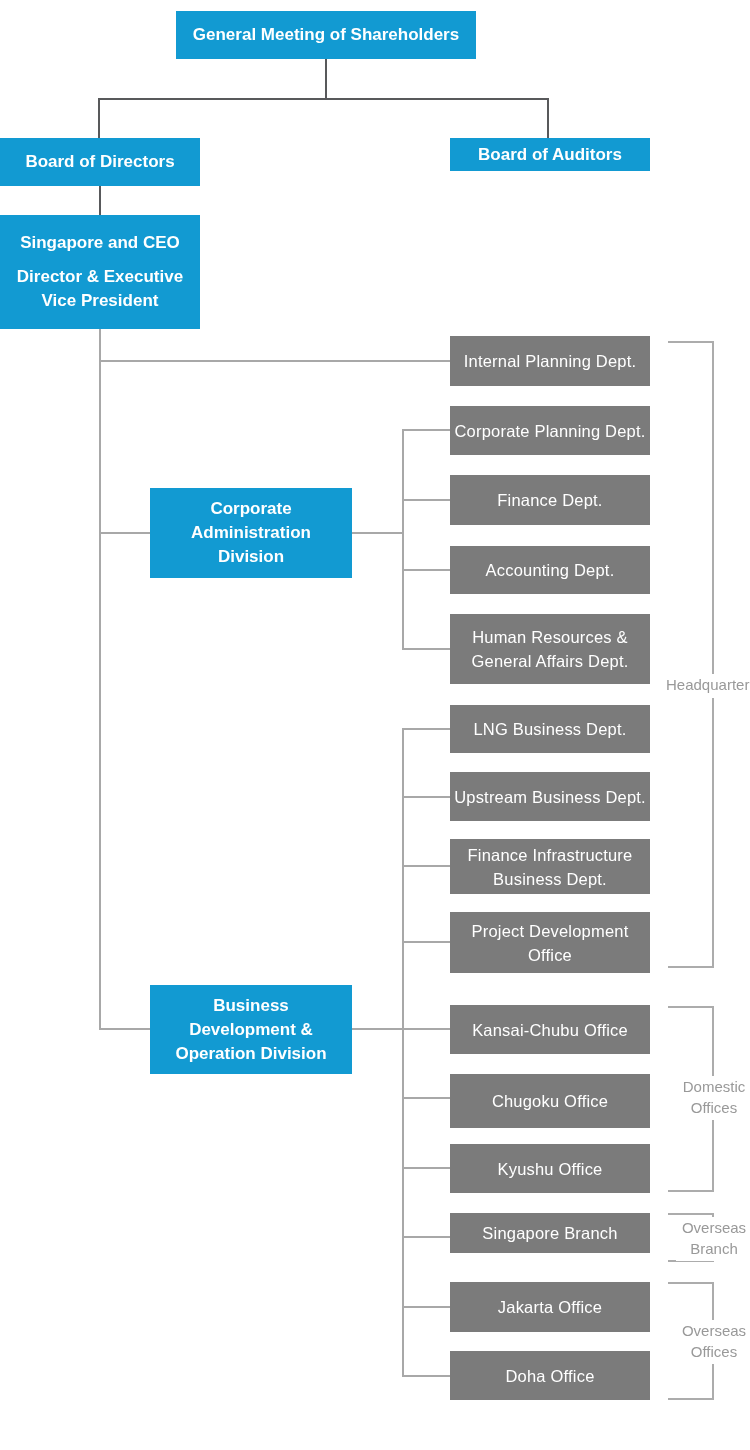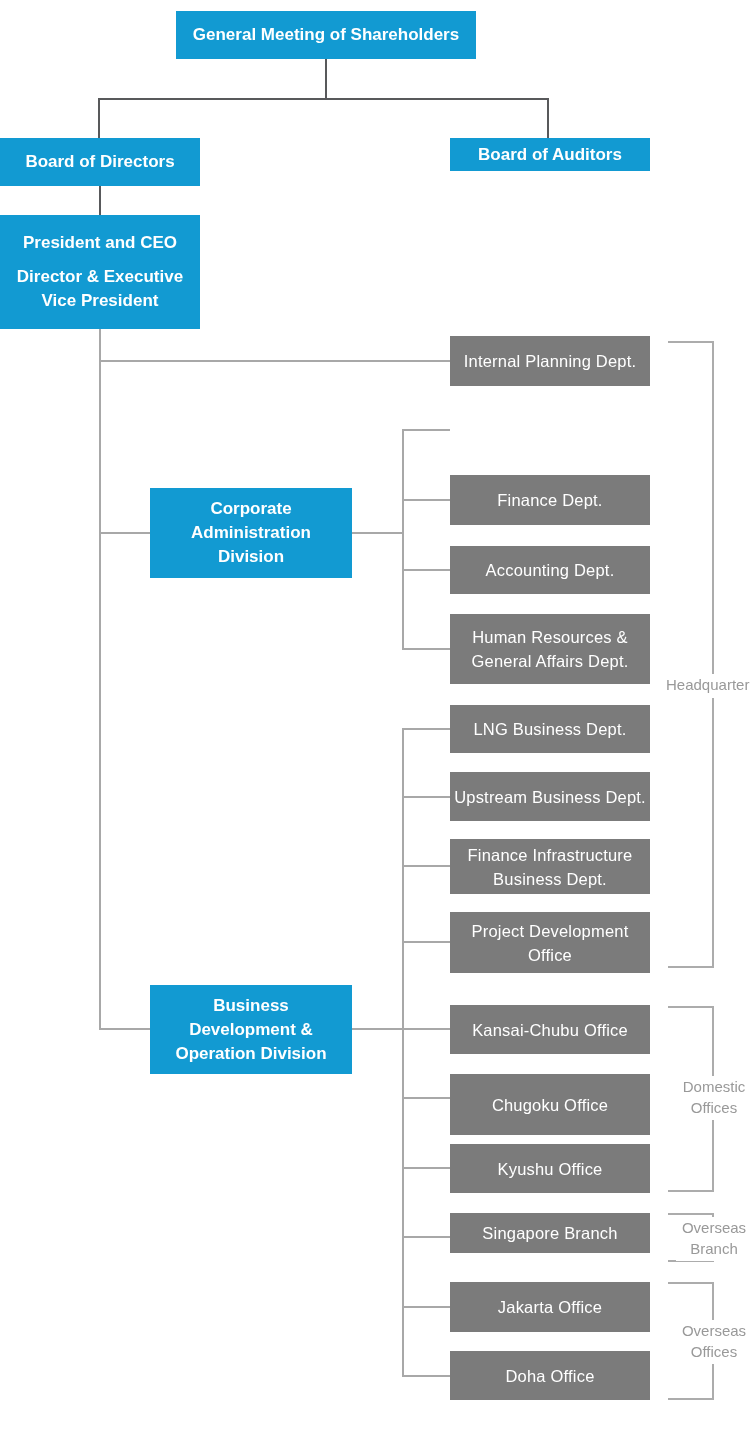--- a/index.html
+++ b/index.html
@@ -81,41 +81,44 @@
 
   <div class="node blue" style="left:0px;top:138px;width:200px;height:48px">
     <span>Board of Directors</span>
   </div>
 
   <div class="node blue" style="left:450px;top:138px;width:200px;height:33px">
     <span>Board of Auditors</span>
   </div>
 
   <div class="node blue" style="left:0px;top:215px;width:200px;height:114px">
-    <span>President and CEO</span>
+    <span>Singapore and CEO</span>
     <span class="president-gap">Director &amp; Executive</span>
     <span>Vice President</span>
   </div>
 
   <div class="node blue" style="left:150px;top:488px;width:202px;height:90px">
     <span>Corporate</span>
     <span>Administration</span>
     <span>Division</span>
   </div>
 
   <div class="node blue" style="left:150px;top:985px;width:202px;height:89px">
     <span>Business</span>
     <span>Development &amp;</span>
     <span>Operation Division</span>
   </div>
 
   <div class="node gray" style="left:450px;top:336px;width:200px;height:50px">
     <span>Internal Planning Dept.</span>
   </div>
 
+  <div class="node gray" style="left:450px;top:406px;width:200px;height:49px">
+    <span>Corporate Planning Dept.</span>
+  </div>
 
   <div class="node gray" style="left:450px;top:475px;width:200px;height:50px">
     <span>Finance Dept.</span>
   </div>
 
   <div class="node gray" style="left:450px;top:546px;width:200px;height:48px">
     <span>Accounting Dept.</span>
   </div>
 
   <div class="node gray" style="left:450px;top:614px;width:200px;height:70px">
@@ -138,21 +141,21 @@
 
   <div class="node gray" style="left:450px;top:912px;width:200px;height:61px">
     <span>Project Development</span>
     <span>Office</span>
   </div>
 
   <div class="node gray" style="left:450px;top:1005px;width:200px;height:49px">
     <span>Kansai-Chubu Office</span>
   </div>
 
-  <div class="node gray" style="left:450px;top:1074px;width:200px;height:61px">
+  <div class="node gray" style="left:450px;top:1074px;width:200px;height:54px">
     <span>Chugoku Office</span>
   </div>
 
   <div class="node gray" style="left:450px;top:1144px;width:200px;height:49px">
     <span>Kyushu Office</span>
   </div>
 
   <div class="node gray" style="left:450px;top:1213px;width:200px;height:40px">
     <span>Singapore Branch</span>
   </div>

